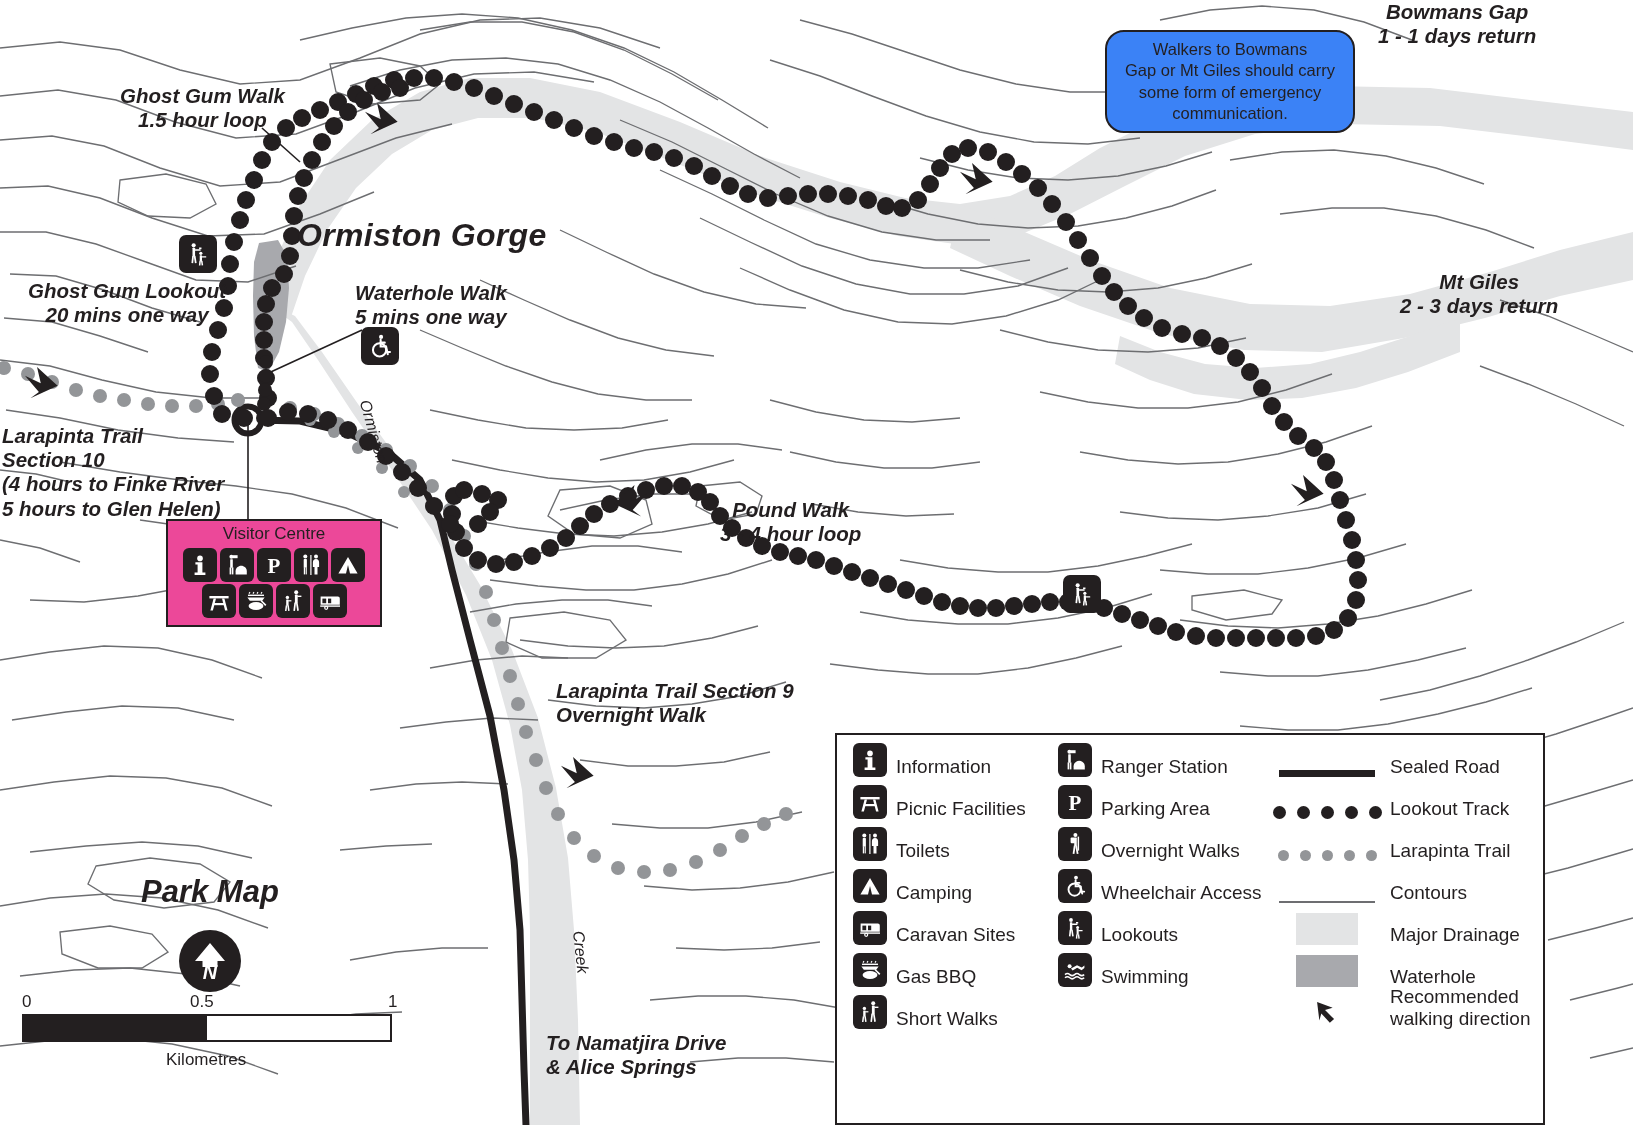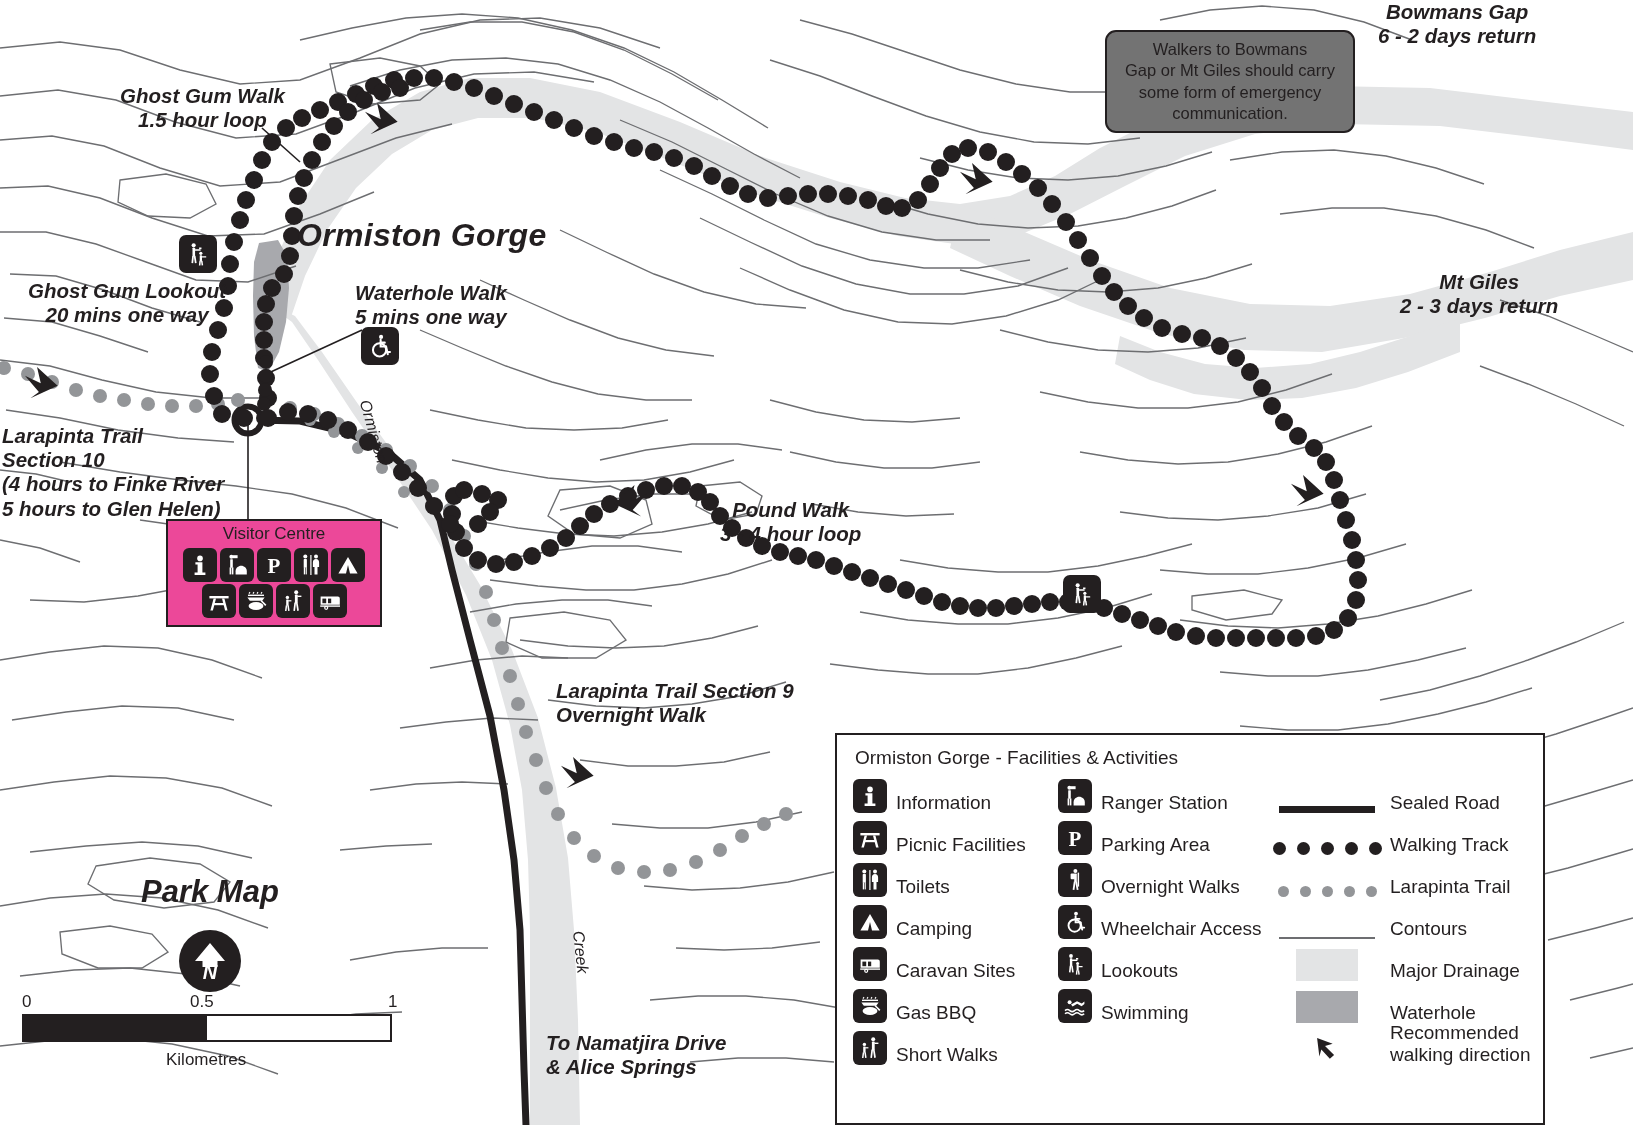--- a/index.html
+++ b/index.html
@@ -21,21 +21,21 @@
   #lbl-mtgiles{left:1400px;top:270px;font-size:20.5px;text-align:center;}
   #lbl-namatjira{left:530px;top:1031px;font-size:20.5px;padding-left:16px;}
   #lbl-parkmap{left:141px;top:874px;font-size:31px;}
   #lbl-ormiston-river{left:373px;top:398px;font-size:16px;font-style:italic;font-weight:normal;
       transform:rotate(74deg);transform-origin:left top;}
   #lbl-creek{left:587px;top:930px;font-size:16px;font-style:italic;font-weight:normal;
       transform:rotate(84deg);transform-origin:left top;}
 
   
   #warning-box{position:absolute;left:1105px;top:30px;width:250px;height:103px;
-    background:#737373;border:2.5px solid #231f20;border-radius:11px;
+    background:#3b82f6;border:2.5px solid #231f20;border-radius:19px;
     display:flex;align-items:center;justify-content:center;text-align:center;
     font-size:16.5px;line-height:1.28;color:#231f20;white-space:pre-line;padding:0 8px;box-sizing:border-box;}
 
   
   #visitor-centre{position:absolute;left:166px;top:519px;width:216px;height:108px;
     background:#ec4899;border:2px solid #231f20;box-sizing:border-box;}
   #visitor-centre .vc-title{text-align:center;font-size:17px;color:#231f20;margin-top:3px;}
   #visitor-centre .vc-rows{padding:2px 5px 0 5px;}
   #visitor-centre .vc-row{display:flex;gap:3px;justify-content:center;margin-top:2px;}
   .ico{width:34px;height:34px;background:#231f20;border-radius:6px;display:flex;align-items:center;justify-content:center;flex:0 0 auto;}
@@ -481,21 +481,21 @@
   <div class="lbl" id="lbl-ormiston-gorge">Ormiston Gorge</div>
   <div class="lbl" id="lbl-larapinta10">Larapinta Trail
 Section 10
 (4 hours to Finke River
 5 hours to Glen Helen)</div>
   <div class="lbl" id="lbl-larapinta9">Larapinta Trail Section 9
 Overnight Walk</div>
   <div class="lbl" id="lbl-pound-walk">Pound Walk
 3 - 4 hour loop</div>
   <div class="lbl" id="lbl-bowmans">Bowmans Gap
-6 - 2 days return</div>
+1 - 1 days return</div>
   <div class="lbl" id="lbl-mtgiles">Mt Giles
 2 - 3 days return</div>
   <div class="lbl" id="lbl-namatjira">To Namatjira Drive
 &amp; Alice Springs</div>
   <div class="lbl" id="lbl-parkmap">Park Map</div>
   <div class="lbl" id="lbl-ormiston-river">Ormiston</div>
   <div class="lbl" id="lbl-creek">Creek</div>
 
   <div id="warning-box">Walkers to Bowmans
 Gap or Mt Giles should carry
@@ -642,21 +642,20 @@
   <div class="scale-tick" id="scale-0">0</div>
   <div class="scale-tick" id="scale-half">0.5</div>
   <div class="scale-tick" id="scale-1">1</div>
   <div id="scale-bar">
     <div class="half-filled"></div>
     <div class="half-empty"></div>
   </div>
   <div id="scale-units">Kilometres</div>
 
   <div id="legend">
-    <div id="legend-title">Ormiston Gorge - Facilities &amp; Activities</div>
     <div id="legend-cols">
 
       <div class="lg-col c1">
         <div class="lg-item">
           <div class="ico">
             <svg width="24" height="24" viewBox="0 0 24 24" fill="#fff">
                 <circle cx="12" cy="5.4" r="2.8"></circle>
                 <path d="M9.6 9.2h4.8v10.4h3v2.4H6.6v-2.4h3V11.6H7.4V9.2z"></path>
               </svg>
           </div>
@@ -828,21 +827,21 @@
         <div class="lg-item">
           <div class="lg-key">
             <div class="key-dots">
                 <i></i>
                 <i></i>
                 <i></i>
                 <i></i>
                 <i></i>
               </div>
           </div>
-          <div class="lg-text">Walking Track</div>
+          <div class="lg-text">Lookout Track</div>
         </div>
         <div class="lg-item">
           <div class="lg-key">
             <div class="key-dots lara">
                 <i></i>
                 <i></i>
                 <i></i>
                 <i></i>
                 <i></i>
               </div>

